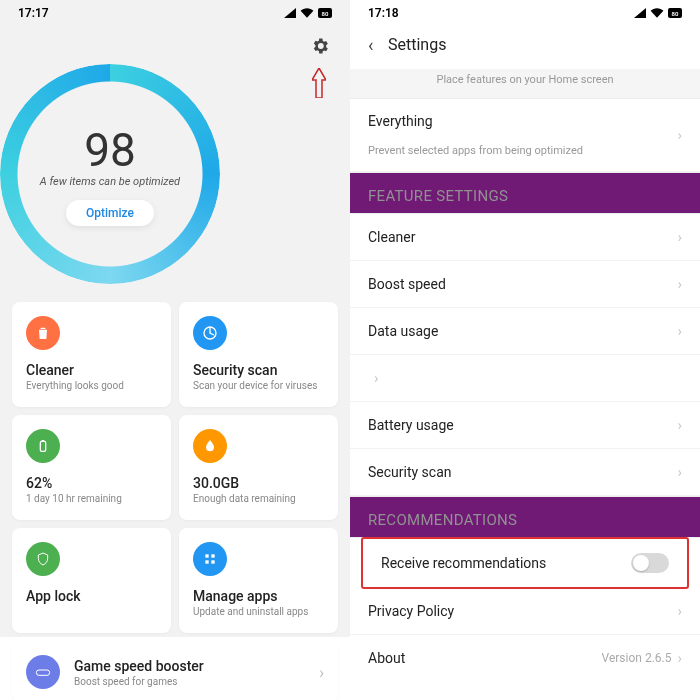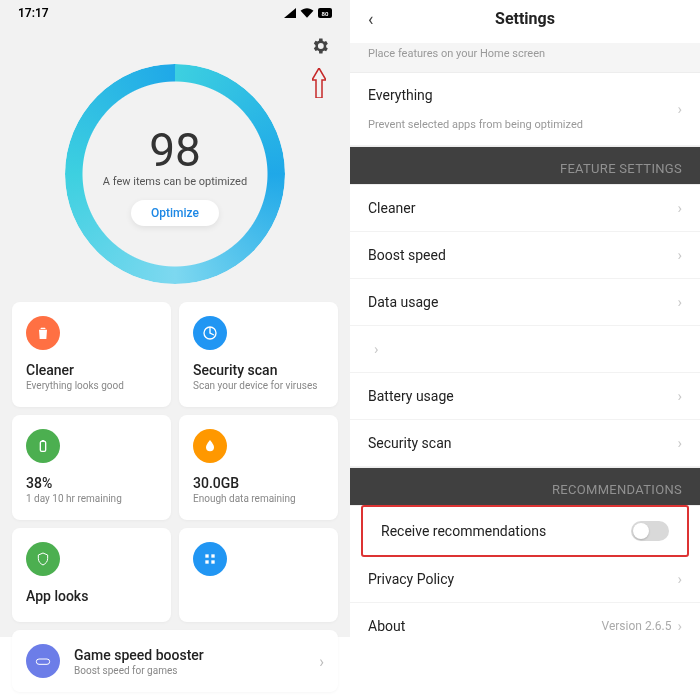--- a/index.html
+++ b/index.html
@@ -12,65 +12,65 @@
     .tri { width: 0; height: 0; border-style: solid; border-width: 0 0 10px 12px; border-color: transparent transparent #000 transparent; }
     .wifi { font-size: 13px; }
     .batt { width: 14px; height: 10px; background: #000; border-radius: 2px; color: #fff; font-size: 6px; display: flex; align-items: center; justify-content: center; }
 
     
     .gear-row { display: flex; justify-content: flex-end; padding: 10px 20px 0 0; }
     .gear-icon svg { width: 20px; height: 20px; }
     .arrow-annot { position: absolute; right: 24px; top: 68px; }
     .arrow-annot svg { width: 14px; height: 30px; }
 
-    .ring-wrap { width: 100%; display: flex; justify-content: center; margin-top: 4px; }
+    .ring-wrap { width: 100%; display: flex; justify-content: flex-start; margin-top: 4px; }
     .ring { width: 220px; height: 220px; border-radius: 50%; display: flex; flex-direction: column; align-items: center; justify-content: center; position: relative; }
     .ring::before {
       content: ""; position: absolute; inset: 0; border-radius: 50%;
       background: conic-gradient(#3dd0e0 0deg, #1fa8e8 90deg, #7dd8f0 180deg, #3dd0e0 270deg, #1fa8e8 360deg);
       padding: 12px;
       -webkit-mask: radial-gradient(circle, transparent 92px, #000 93px);
       mask: radial-gradient(circle, transparent 92px, #000 93px);
     }
     .ring-score { font-size: 46px; font-weight: 400; color: #333; z-index: 1; }
-    .ring-sub { font-size: 11px; color: #555; z-index: 1; margin-top: -2px; }
+    .ring-sub { font-size: 11px; color: #555; z-index: 1; margin-top: -2px; font-style: italic; }
     .opt-btn { margin-top: 12px; background: #fff; color: #1e88e5; border-radius: 20px; padding: 6px 20px; font-size: 12px; font-weight: 500; z-index: 1; box-shadow: 0 2px 6px rgba(0,0,0,0.08); }
 
     .cards { display: grid; grid-template-columns: 1fr 1fr; gap: 8px; padding: 18px 12px 8px 12px; }
     .card { background: #fff; border-radius: 8px; padding: 14px 14px 16px 14px; display: flex; flex-direction: column; gap: 12px; box-shadow: 0 1px 3px rgba(0,0,0,0.04); }
     .card-icon { width: 34px; height: 34px; border-radius: 50%; display: flex; align-items: center; justify-content: center; }
     .card-icon svg { width: 16px; height: 16px; fill: #fff; }
     .card-title { font-size: 14px; font-weight: 500; color: #222; }
     .card-sub { font-size: 10px; color: #888; margin-top: 2px; }
 
     .wide-card { margin: 0 12px 8px 12px; background: #fff; border-radius: 8px; padding: 14px 14px; display: flex; align-items: center; gap: 14px; box-shadow: 0 1px 3px rgba(0,0,0,0.04); }
     .wide-card .txt { flex: 1; }
     .chev { color: #bbb; font-size: 16px; }
 
     
     .screen-right { background: #fff; }
     .topbar { display: flex; align-items: center; padding: 8px 18px 14px 18px; }
     .topbar .back { font-size: 18px; color: #444; width: 20px; }
-    .topbar .title { flex: 1; text-align: center; font-size: 16px; font-weight: 700; color: #222; margin-right: 20px; }
-
-    .section-header { padding: 14px 18px 8px 18px; font-size: 13px; color: #919191; letter-spacing: 0.3px; background: #404040; border-top: 1px solid #ededed; border-bottom: 1px solid #ededed; text-align: right; }
+    .topbar .title { flex: 1; text-align: left; font-size: 16px; font-weight: 400; color: #222; margin-right: 20px; }
+
+    .section-header { padding: 14px 18px 8px 18px; font-size: 15px; color: #919191; letter-spacing: 0.3px; background: #701a75; border-top: 1px solid #ededed; border-bottom: 1px solid #ededed; }
     .row { display: flex; align-items: center; padding: 14px 18px; border-bottom: 1px solid #f2f2f2; }
     .row-main { flex: 1; }
     .row-title { font-size: 14px; color: #222; }
     .row-sub { font-size: 11px; color: #999; margin-top: 15px; }
     .row-chev { color: #c9c9c9; font-size: 15px; margin-left: 6px; }
     .row-val { font-size: 12px; color: #aaa; }
 
     .toggle { width: 38px; height: 20px; background: #d9d9d9; border-radius: 20px; position: relative; }
     .toggle::after { content: ""; width: 16px; height: 16px; background: #fff; border-radius: 50%; position: absolute; top: 2px; left: 2px; box-shadow: 0 1px 2px rgba(0,0,0,0.2); }
 
     .highlight-box { border: 2px solid #d33; border-radius: 3px; margin: -1px 11px; }
 
     .sub-only { padding: 4px 18px 12px 18px; background: #f5f5f5; border-bottom: 1px solid #ededed;}
-    .sub-only-text { font-size: 11px; color: #999; }
+    .sub-only-text { font-size: 11px; color: #999; text-align: center; }
 
   </style>
 </head>
 <body>
 
 <div class="screen screen-left">
   <div class="status-bar">
     <span>17:17</span>
     <div class="status-icons">
       <div class="tri"></div>
@@ -130,21 +130,21 @@
       </div>
     </div>
     <div class="card">
       <div class="card-icon" style="background:#4caf50">
         <svg viewBox="0 0 24 24">
             <rect x="8" y="5" width="8" height="15" rx="2" fill="none" stroke="#fff" stroke-width="2"></rect>
             <rect x="10" y="3" width="4" height="2" fill="#fff"></rect>
           </svg>
       </div>
       <div>
-        <div class="card-title">38%</div>
+        <div class="card-title">62%</div>
         <div class="card-sub">1 day 10 hr  remaining</div>
       </div>
     </div>
     <div class="card">
       <div class="card-icon" style="background:#ff9800">
         <svg viewBox="0 0 24 24">
             <path d="M12 3c4 5 6 8 6 11a6 6 0 11-12 0c0-3 2-6 6-11z" fill="#fff"></path>
           </svg>
       </div>
       <div>
@@ -152,51 +152,67 @@
         <div class="card-sub">Enough data remaining</div>
       </div>
     </div>
     <div class="card">
       <div class="card-icon" style="background:#4caf50">
         <svg viewBox="0 0 24 24">
             <path d="M12 3l7 3v5c0 5-3 8-7 10-4-2-7-5-7-10V6l7-3z" fill="none" stroke="#fff" stroke-width="1.5"></path>
           </svg>
       </div>
       <div>
-        <div class="card-title">App looks</div>
+        <div class="card-title">App lock</div>
         <div class="card-sub"></div>
       </div>
     </div>
     <div class="card">
       <div class="card-icon" style="background:#2196f3">
         <svg viewBox="0 0 24 24">
             <rect x="5" y="5" width="5" height="5" fill="#fff"></rect>
             <rect x="14" y="5" width="5" height="5" fill="#fff"></rect>
             <rect x="5" y="14" width="5" height="5" fill="#fff"></rect>
             <rect x="14" y="14" width="5" height="5" fill="#fff"></rect>
           </svg>
+      </div>
+      <div>
+        <div class="card-title">Manage apps</div>
+        <div class="card-sub">Update and uninstall apps</div>
       </div>
     </div>
   </div>
 
   <div class="wide-card">
     <div class="card-icon" style="background:#6c7de8">
       <svg viewBox="0 0 24 24">
           <path d="M6 9h12a4 4 0 010 8H6a4 4 0 010-8z" fill="none" stroke="#fff" stroke-width="1.5"></path>
         </svg>
     </div>
     <div class="txt">
       <div class="card-title">Game speed booster</div>
       <div class="card-sub">Boost speed for games</div>
     </div>
     <div class="chev">›</div>
   </div>
 </div>
 
 <div class="screen screen-right">
+  <div class="status-bar">
+    <span>17:18</span>
+    <div class="status-icons">
+      <div class="tri"></div>
+      <span class="wifi">
+        <svg width="14" height="11" viewBox="0 0 24 18">
+            <path d="M12 18L1 6C7 0 17 0 23 6L12 18Z" fill="#000"></path>
+          </svg>
+      </span>
+      <span class="batt">80</span>
+    </div>
+  </div>
 
   <div class="topbar">
     <div class="back">‹</div>
     <div class="title">Settings</div>
   </div>
 
   <div class="sub-only">
     <div class="sub-only-text">Place features on your Home screen</div>
   </div>
 

